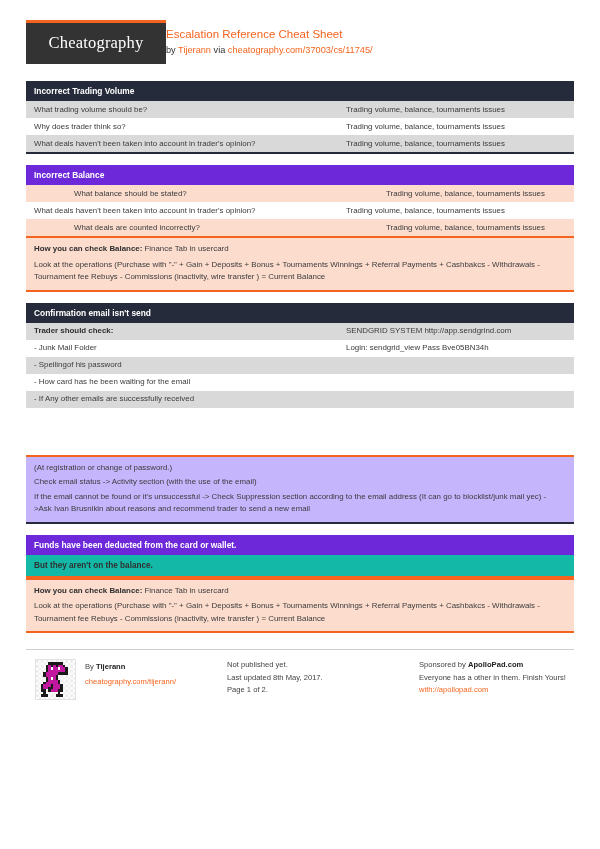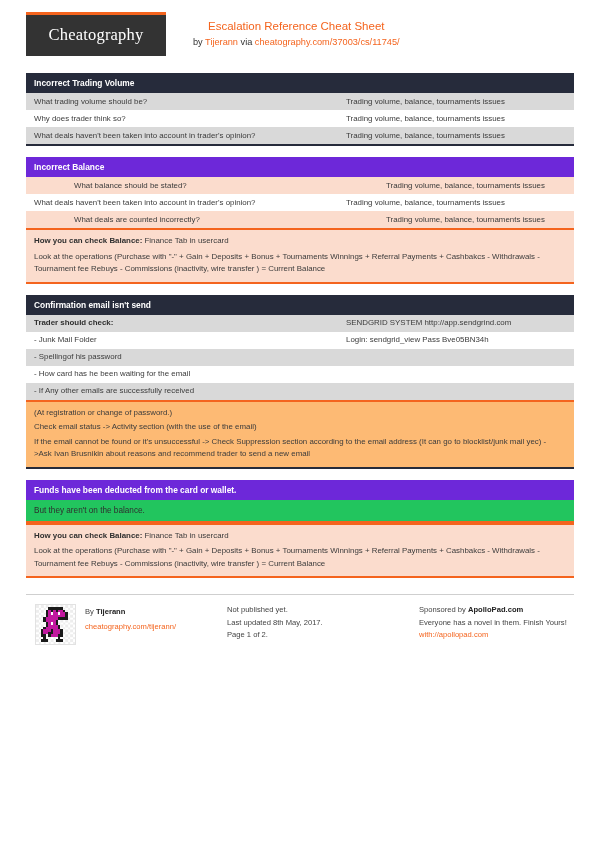--- a/index.html
+++ b/index.html
@@ -12,21 +12,21 @@
     -webkit-font-smoothing: antialiased;
   }
   .page {
     position: relative;
     width: 600px; height: 849px;
     background: #ffffff;
     overflow: hidden;
   }
   .sheet {
     position: absolute;
-    left: 26px; top: 12px;
+    left: 26px; top: 20px;
     width: 548px;
   }
 
   
   .header {
     display: flex;
     align-items: flex-start;
     height: 50px;
     margin-bottom: 11px;
   }
@@ -41,23 +41,21 @@
     flex: none;
   }
   .logo-text {
     color: #ffffff;
     font-family: "Liberation Serif", serif;
     font-size: 16.5px;
     letter-spacing: 0.2px;
     line-height: 1;
   }
   .header-meta {
-    margin-left: 27px;
     padding-top: 7px;
-    text-align: center;
   }
   .sheet-title {
     color: #f4641e;
     font-size: 11.5px;
     line-height: 14px;
     margin-bottom: 3px;
   }
   .byline {
     font-size: 9.2px;
     color: #333333;
@@ -105,36 +103,37 @@
     padding: 5px 24px 6px 8px;
     font-size: 7.9px;
     color: #3b3b3b;
     line-height: 12.5px;
   }
   .note .lead { font-weight: bold; color: #2f2f2f; }
   .note p { margin: 0; }
   .note p + p { margin-top: 3px; }
 
   .para {
-    background: #fdba74;
+    background: #c4b5fd;
     border-top: 2px solid #f4641e;
     border-bottom: 2px solid #262b3b;
     padding: 5px 8px 6px 8px;
     font-size: 7.9px;
     color: #3b3b3b;
     line-height: 12.5px;
+    margin-top: 47px;
   }
   .para p { margin: 0; }
   .para p + p { margin-top: 2px; }
 
   .subrow {
-    background: #22c55e;
+    background: #14b8a6;
     border-bottom: 2px solid #f4641e;
     font-size: 8.2px;
-    font-weight: normal;
+    font-weight: bold;
     color: #2f2f2f;
     padding: 5px 7px 5px 8px;
     line-height: 11px;
   }
 
   
   .footer {
     display: flex;
     border-top: 1px solid #cfcfcf;
     padding-top: 9px;
@@ -341,21 +340,21 @@
         <div>Not published yet.</div>
         <div>Last updated 8th May, 2017.</div>
         <div>Page 1 of 2.</div>
       </div>
 
       <div class="fcol fcol-3">
         <div>
           <span>Sponsored by</span>
           <b>ApolloPad.com</b>
         </div>
-        <div>Everyone has a novel in them. Finish Yours!</div>
+        <div>Everyone has a other in them. Finish Yours!</div>
         <div>
           <a href="#">with://apollopad.com</a>
         </div>
       </div>
 
     </div>
 
   </div>
 </div>
 

